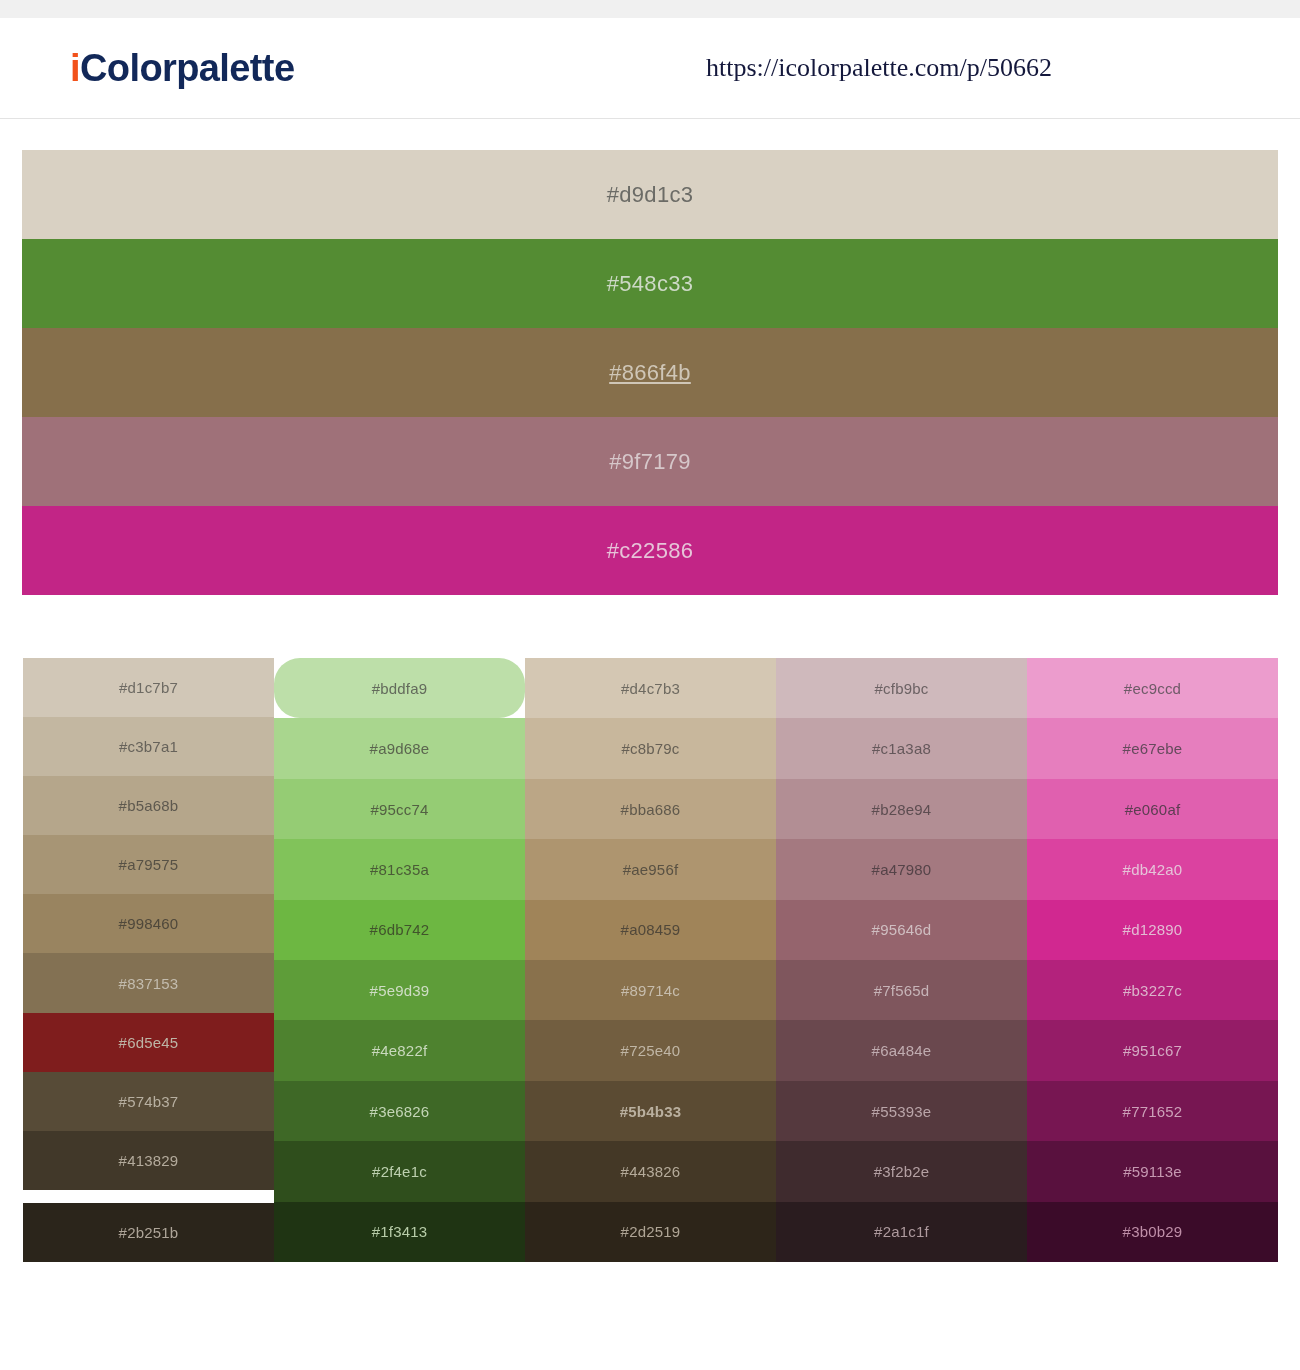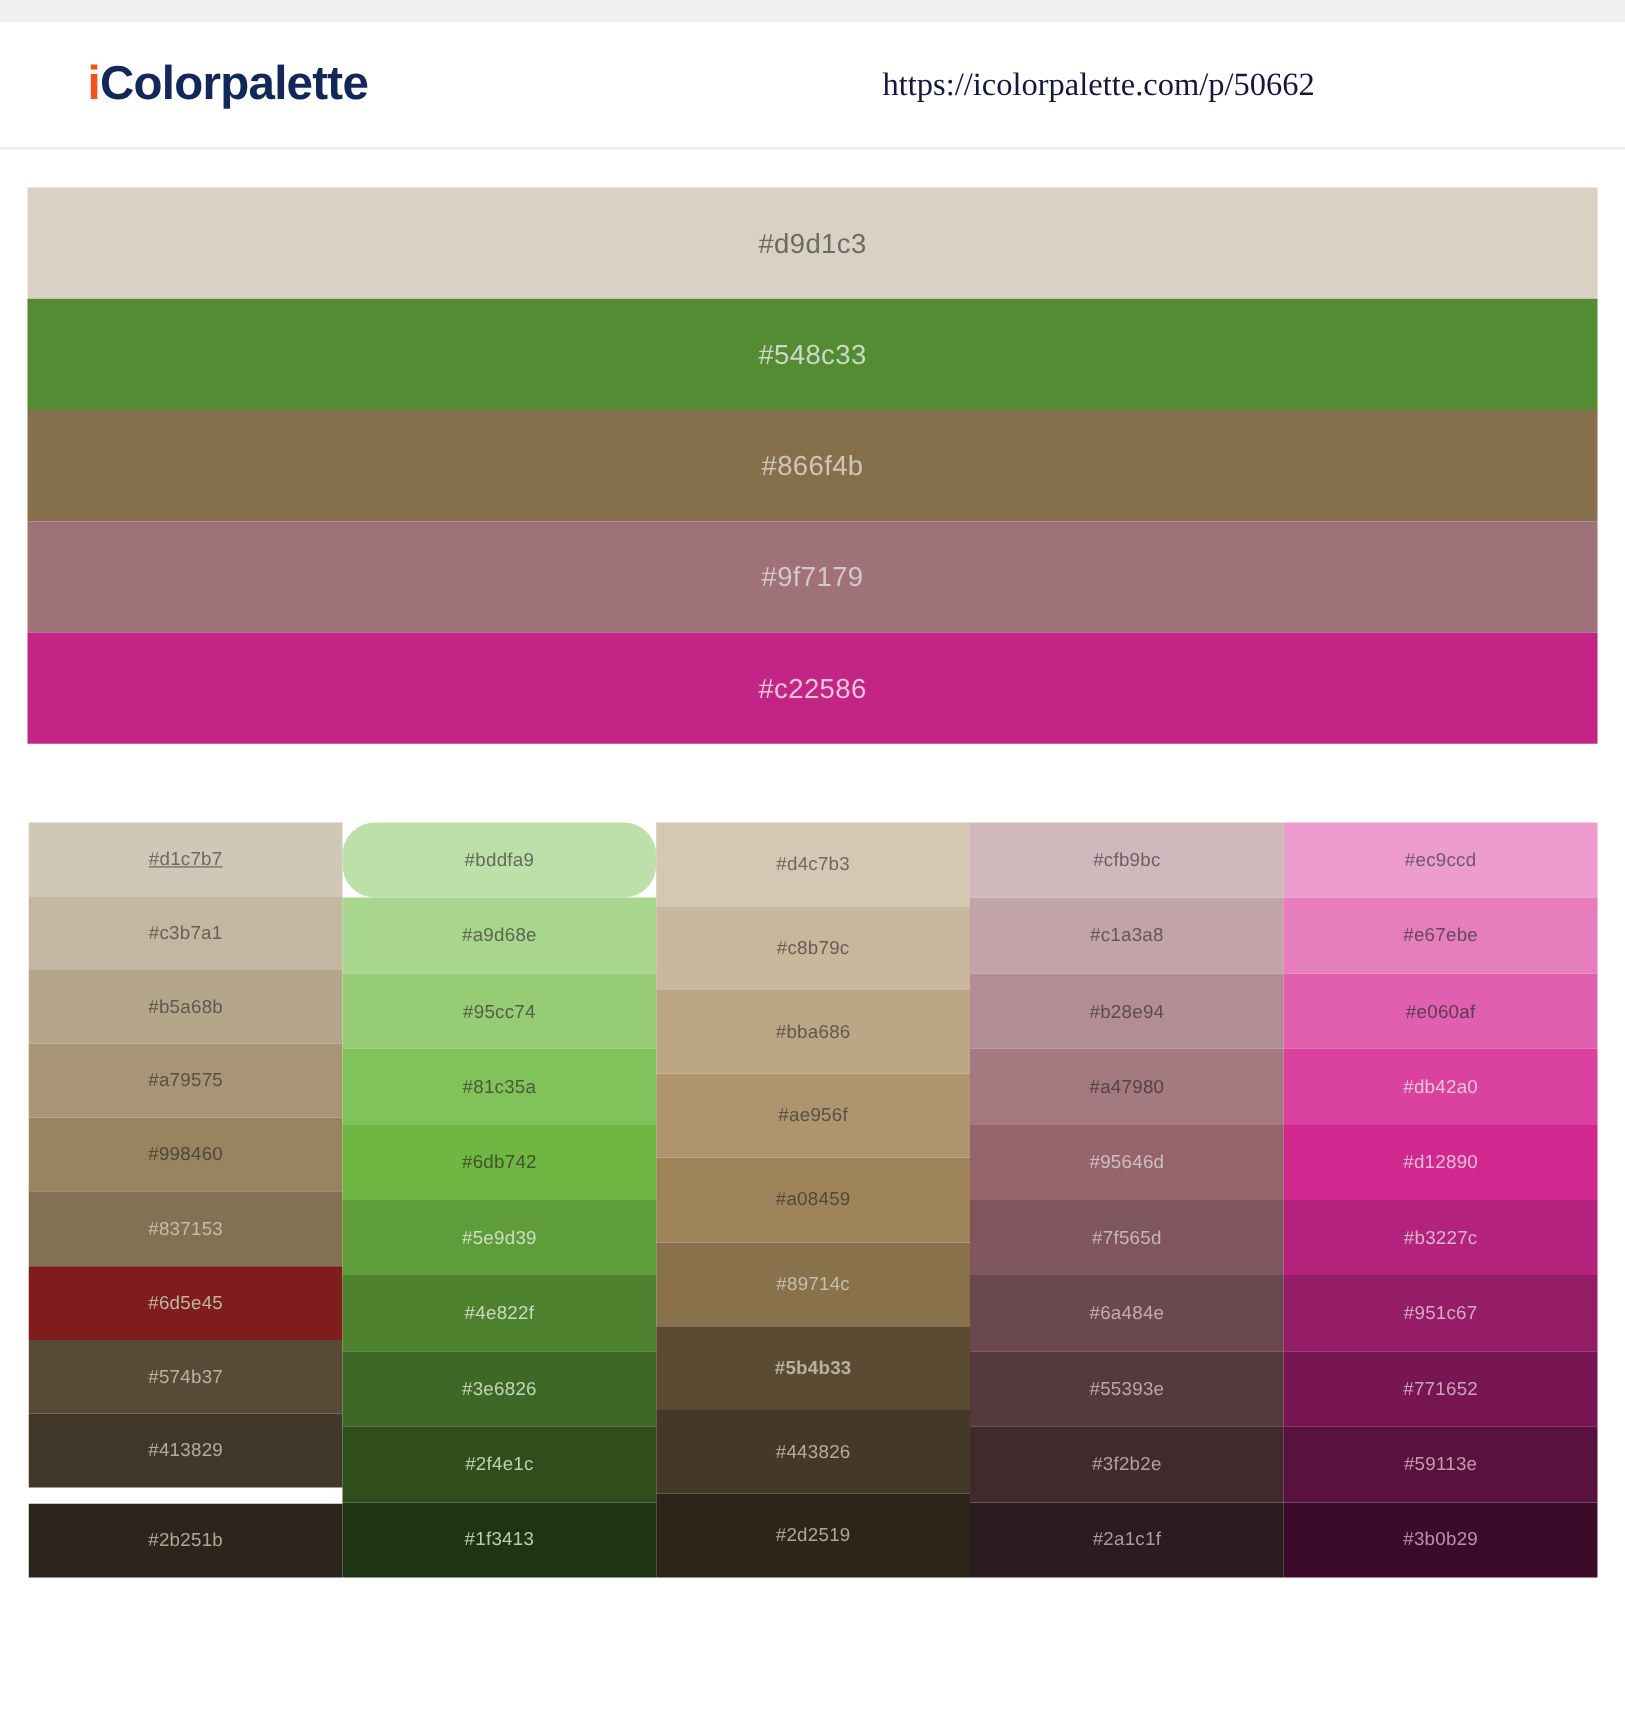--- a/index.html
+++ b/index.html
@@ -129,34 +129,34 @@
   </header>
 
   <section class="main-palette">
       <div class="main-swatch" style="background: rgb(217, 209, 195);">
         <span class="main-swatch-label" style="color: rgb(107, 107, 102);">#d9d1c3</span>
       </div>
       <div class="main-swatch" style="background: rgb(84, 140, 51);">
         <span class="main-swatch-label" style="color: rgb(205, 217, 198);">#548c33</span>
       </div>
       <div class="main-swatch" style="background: rgb(134, 111, 75);">
-        <span class="main-swatch-label" style="color: rgb(207, 198, 183);">#866f4b</span>
+        <span class="main-swatch-label" style="color: rgb(207, 198, 183); text-decoration: underline;">#866f4b</span>
       </div>
       <div class="main-swatch" style="background: rgb(159, 113, 121);">
         <span class="main-swatch-label" style="color: rgb(214, 199, 202);">#9f7179</span>
       </div>
       <div class="main-swatch" style="background: rgb(194, 37, 134);">
         <span class="main-swatch-label" style="color: rgb(230, 196, 216);">#c22586</span>
       </div>
     </section>
 
   <section class="shades-grid">
       <div class="shade-column">
         <div class="shade-cell" style="background: rgb(209, 199, 183);">
-          <span class="shade-label" style="color: rgb(109, 106, 99); text-decoration: underline;">#d1c7b7</span>
+          <span class="shade-label" style="color: rgb(109, 106, 99);">#d1c7b7</span>
         </div>
         <div class="shade-cell" style="background: rgb(195, 183, 161);">
           <span class="shade-label" style="color: rgb(102, 98, 90);">#c3b7a1</span>
         </div>
         <div class="shade-cell" style="background: rgb(181, 166, 139);">
           <span class="shade-label" style="color: rgb(94, 89, 79);">#b5a68b</span>
         </div>
         <div class="shade-cell" style="background: rgb(167, 149, 117);">
           <span class="shade-label" style="color: rgb(87, 81, 69);">#a79575</span>
         </div>
@@ -223,20 +223,23 @@
         </div>
         <div class="shade-cell" style="background: rgb(174, 149, 111);">
           <span class="shade-label" style="color: rgb(89, 81, 67);">#ae956f</span>
         </div>
         <div class="shade-cell" style="background: rgb(160, 132, 89);">
           <span class="shade-label" style="color: rgb(81, 72, 58);">#a08459</span>
         </div>
         <div class="shade-cell" style="background: rgb(137, 113, 76);">
           <span class="shade-label" style="color: rgb(199, 189, 173);">#89714c</span>
         </div>
+        <div class="shade-cell" style="background: rgb(114, 94, 64);">
+          <span class="shade-label" style="color: rgb(192, 182, 165);">#725e40</span>
+        </div>
         <div class="shade-cell" style="background: rgb(91, 75, 51);">
           <span class="shade-label" style="color: rgb(186, 176, 159); font-weight: bold;">#5b4b33</span>
         </div>
         <div class="shade-cell" style="background: rgb(68, 56, 38);">
           <span class="shade-label" style="color: rgb(181, 171, 154);">#443826</span>
         </div>
         <div class="shade-cell" style="background: rgb(45, 37, 25);">
           <span class="shade-label" style="color: rgb(175, 165, 149);">#2d2519</span>
         </div>
       </div>

